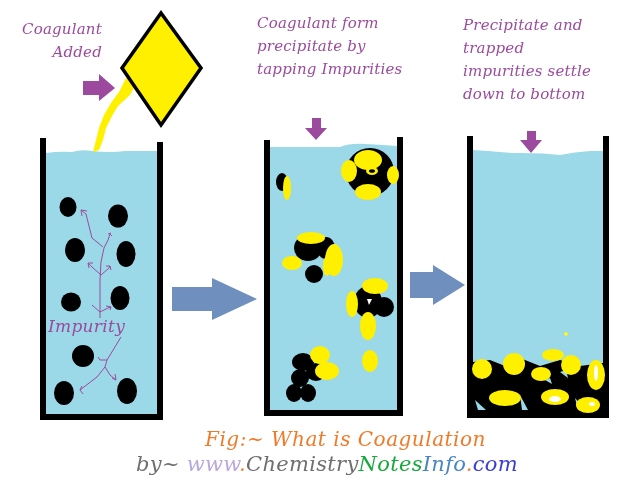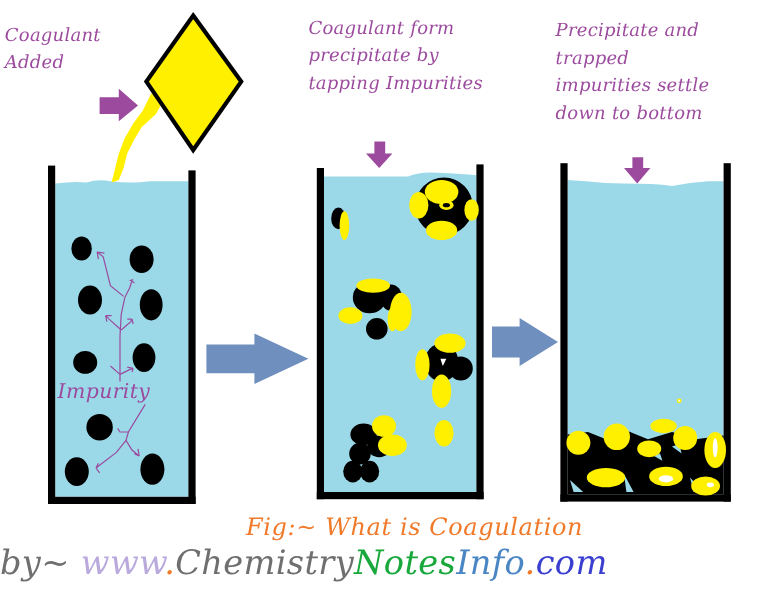--- a/index.html
+++ b/index.html
@@ -5,21 +5,21 @@
     html, body { margin: 0; padding: 0; background: #ffffff; }
     body { width: 641px; height: 498px; overflow: hidden; position: relative; font-family: "DejaVu Serif", serif; }
     #stage { position: absolute; left: 0; top: 0; width: 641px; height: 498px; }
     .label {
       position: absolute; color: #9b4a9e; font-family: "DejaVu Serif", serif;
       font-style: italic; font-size: 15px; line-height: 23px; white-space: pre-line;
       letter-spacing: 0.2px;
     }
     .caption { position: absolute; font-family: "DejaVu Serif", serif; font-style: italic; white-space: nowrap; }
     #cap-title { left: 0; width: 641px; text-align: center; top: 427px; font-size: 20px; color: #f07a2a; letter-spacing: 0.5px; padding-left: 25px; }
-    #cap-by { left: 0; width: 518px; text-align: left; top: 452px; font-size: 28px; letter-spacing: 0.3px; }
+    #cap-by { left: 0; width: 518px; text-align: right; top: 452px; font-size: 21px; letter-spacing: 0.3px; }
     .c-by { color: #6f6f6f; }
     .c-www { color: #b9a9dc; }
     .c-chem { color: #6f6f6f; }
     .c-notes { color: #18a83c; }
     .c-info { color: #4a86c4; }
     .c-dot { color: #f07a2a; }
     .c-com { color: #3b3fd0; }
   </style>
 </head>
 <body>
@@ -148,21 +148,21 @@
       <ellipse cx="588" cy="405" rx="12" ry="8" fill="#fff000"></ellipse>
       <ellipse cx="592" cy="404" rx="3" ry="2" fill="#ffffff"></ellipse>
       <circle cx="566" cy="334" r="2" fill="#fff000"></circle>
       <circle cx="566" cy="334" r="0.8" fill="#ffffff"></circle>
     </g>
   </g>
 
   <polygon fill="#9b4a9e" points="527,131 536,131 536,140 542,140 531,153 520,140 527,140"></polygon>
 </svg>
 
-<div class="label" style="left:4px; top:18px;">Coagulant
+<div class="label" style="left:22px; top:18px;text-align:right;">Coagulant
 Added</div>
 <div class="label" style="left:257px; top:12px;">Coagulant form
 precipitate by
 tapping Impurities</div>
 <div class="label" style="left:463px; top:14px;">Precipitate and
 trapped
 impurities settle
 down to bottom</div>
 
 <div id="cap-title" class="caption">Fig:~ What is Coagulation</div>

